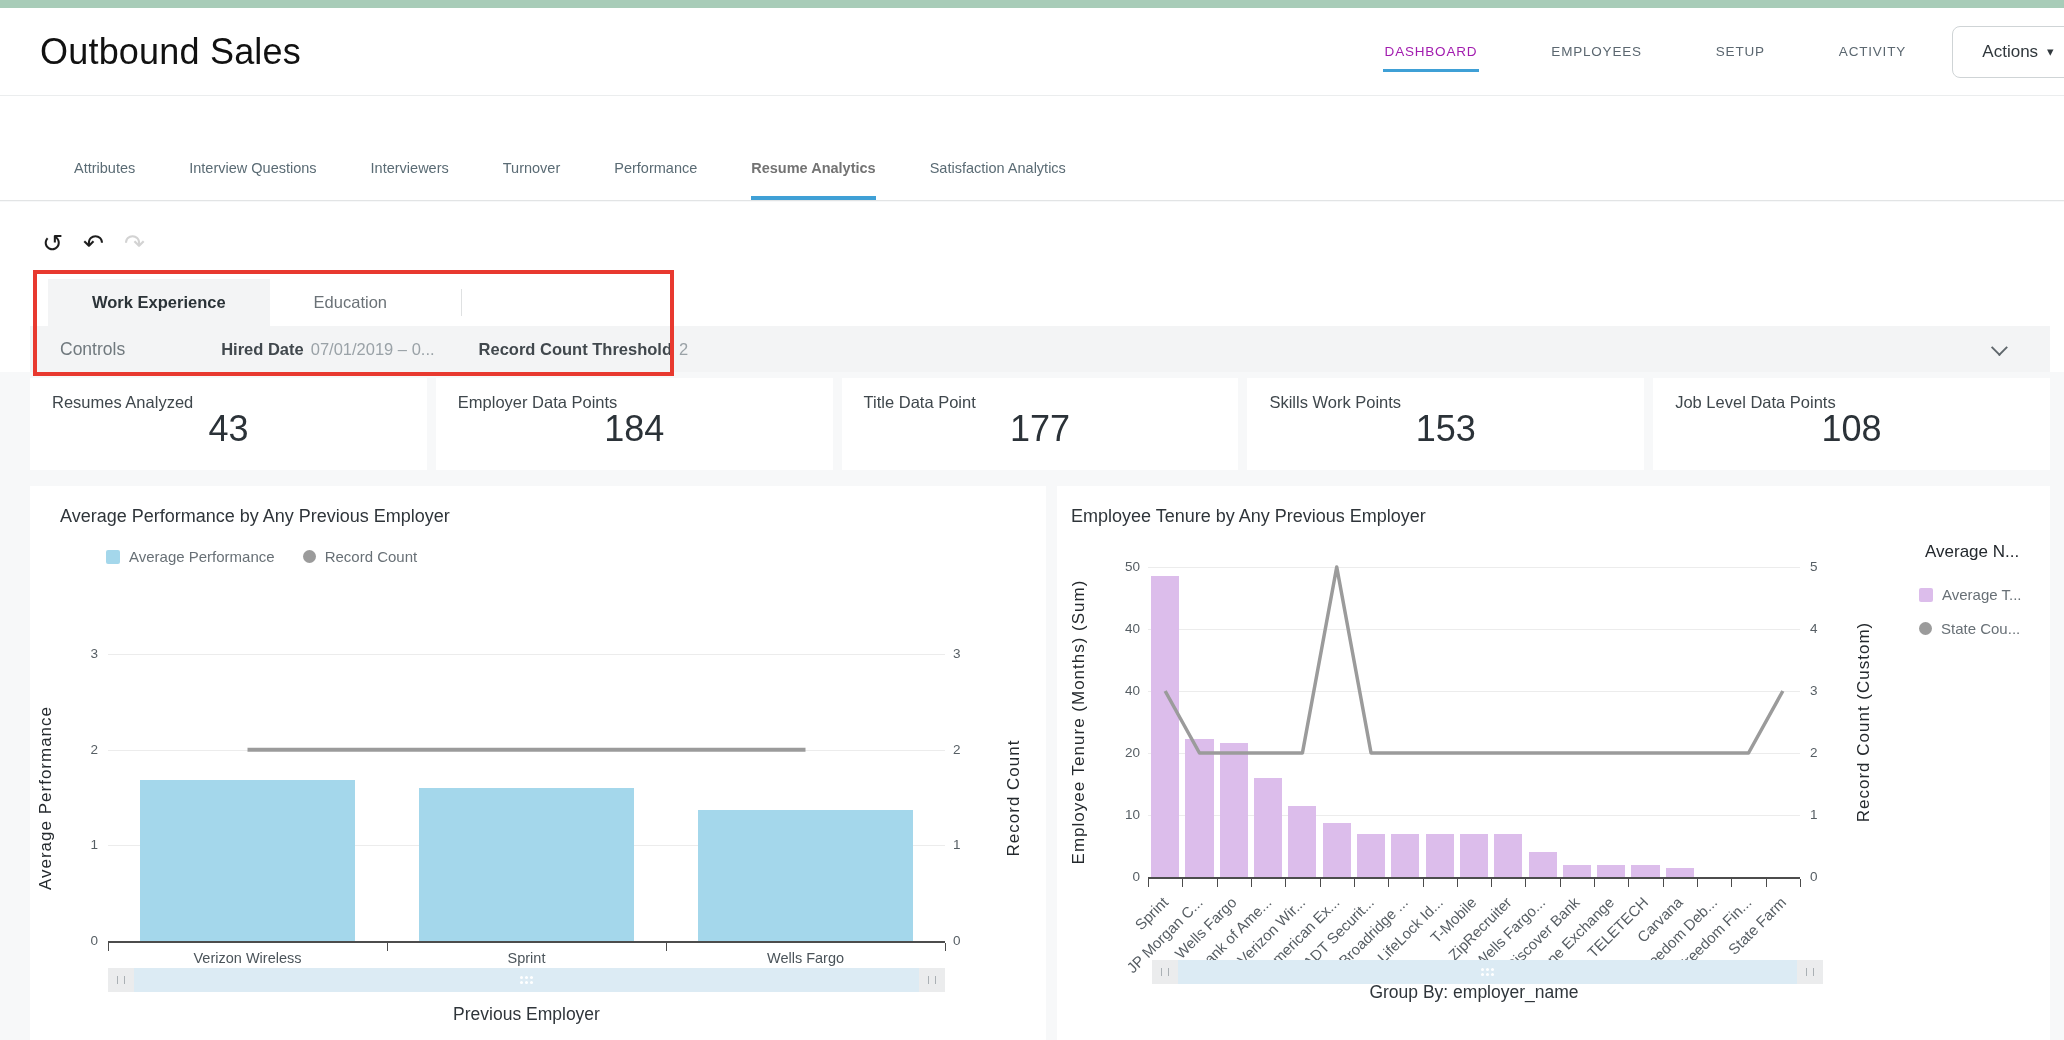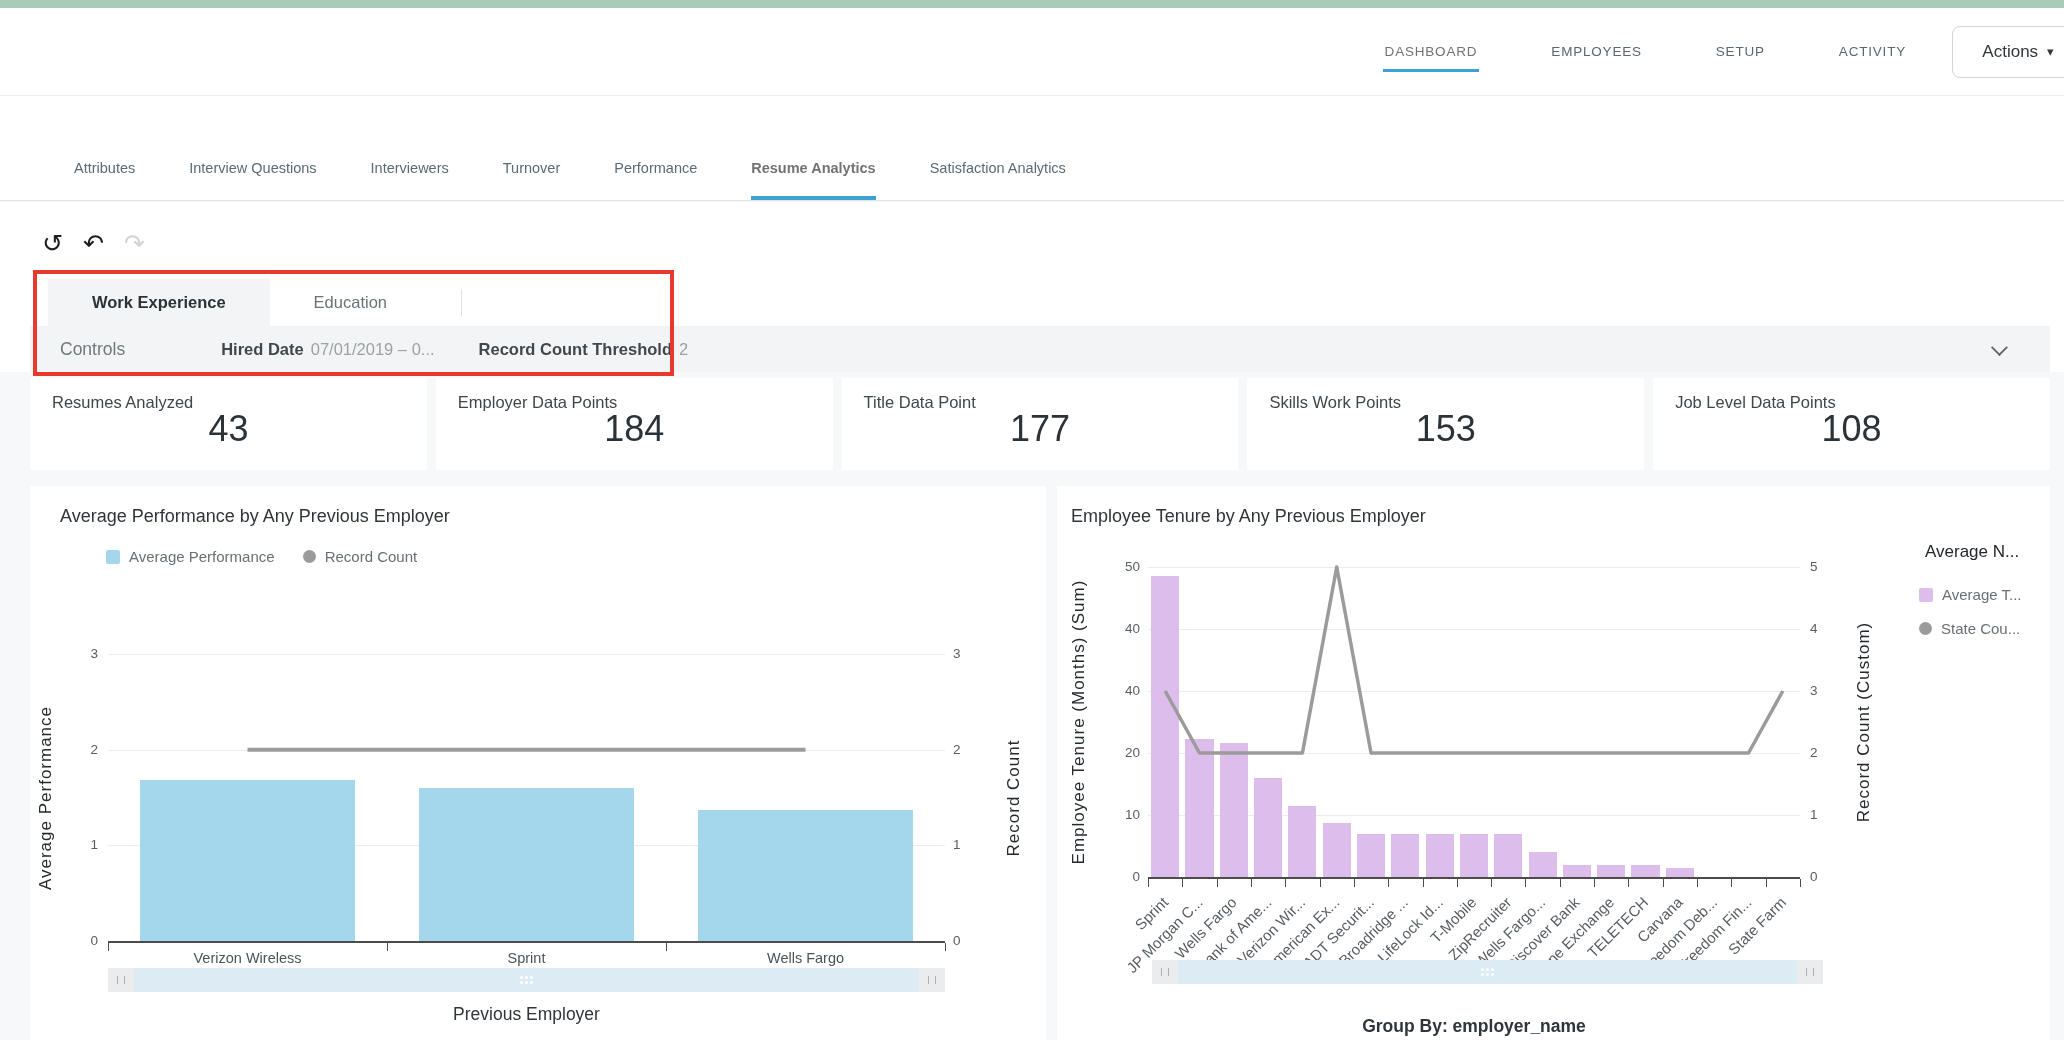--- a/index.html
+++ b/index.html
@@ -7,21 +7,21 @@
   .page { position:relative; width:2064px; height:1040px; background:#f7f8f9; overflow:hidden; }
 
   
   .top-strip { position:absolute; top:0; left:0; right:0; height:8px; background:#a8ccb8; }
 
   
   .header { position:absolute; top:8px; left:0; right:0; height:88px; background:#fff; display:flex; align-items:center; padding-left:40px; border-bottom:1px solid #ebedee; overflow:hidden; }
   .page-title { font-size:36px; font-weight:500; color:#111; letter-spacing:.2px; }
   .main-nav { margin-left:auto; display:flex; gap:70px; align-items:center; }
   .nav-item { font-size:13.5px; letter-spacing:.8px; color:#5b6770; padding:12px 2px 10px; border-bottom:3px solid transparent; cursor:pointer; }
-  .nav-item.active { color:#737373; border-bottom-color:#3fa0d6; }
+  .nav-item.active { color:#a21caf; border-bottom-color:#3fa0d6; }
   .actions-btn { margin-left:44px; margin-right:-20px; min-width:132px; height:52px; background:#fff; border:1px solid #cfd4d6; border-radius:8px; font-size:17px; color:#31383d; display:flex; align-items:center; justify-content:center; gap:9px; font-family:inherit; cursor:pointer; }
   .actions-btn .caret { font-size:13px; color:#31383d; }
 
   
   .subtab-bar { position:absolute; top:96px; left:0; right:0; height:105px; background:#fff; border-bottom:1px solid #e2e4e5; display:flex; align-items:flex-end; gap:54px; padding-left:74px; }
   .subtab { font-size:14.5px; color:#5a6b74; padding-bottom:20px; border-bottom:4px solid transparent; cursor:pointer; white-space:nowrap; }
   .subtab.active { color:#737373; font-weight:700; border-bottom-color:#3fa0d6; }
 
   
   .toolbar-panel { position:absolute; top:202px; left:0; right:0; height:170px; background:#fff; }
@@ -96,20 +96,21 @@
   .r-legend-title { font-size:17px; color:#23282d; margin-bottom:24px; margin-left:6px; white-space:nowrap; }
   .r-legend .leg-item { margin-bottom:17px; white-space:nowrap; }
 </style>
 </head>
 <body>
 
 <div class="page">
   <div class="top-strip" style="background: rgb(168, 204, 184);"></div>
 
   <header class="header">
+    <h1 class="page-title">Outbound Sales</h1>
     <nav class="main-nav" id="main-nav">
         <span class="nav-item active">DASHBOARD</span>
         <span class="nav-item">EMPLOYEES</span>
         <span class="nav-item">SETUP</span>
         <span class="nav-item">ACTIVITY</span>
       </nav>
     <button class="actions-btn">
       <span>Actions</span>
       <span class="caret">▾</span>
     </button>
@@ -391,17 +392,17 @@
       </div>
 
     <div class="scrollbar" style="left:95px;top:474px;width:671px;">
       <div class="sb-handle"></div>
       <div class="sb-track">
           <span class="sb-dots"></span>
         </div>
       <div class="sb-handle"></div>
     </div>
 
-    <div class="x-title" style="left:91px;top:530px;width:652px;font-weight:bold;">Group By: employer_name</div>
+    <div class="x-title" style="left:91px;top:496px;width:652px;">Group By: employer_name</div>
   </section>
 
   <div class="annotation" style="border-color: rgb(232, 57, 47);"></div>
 </div>
 
 </body></html>

